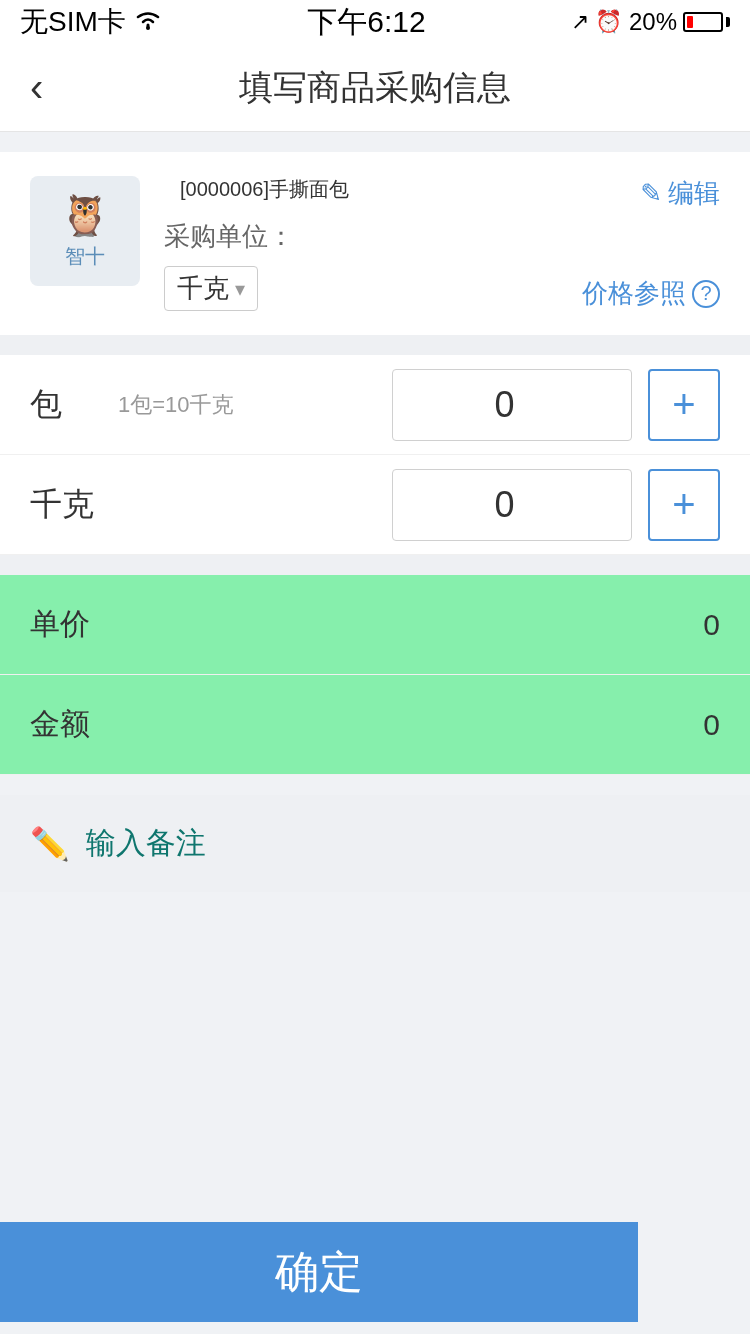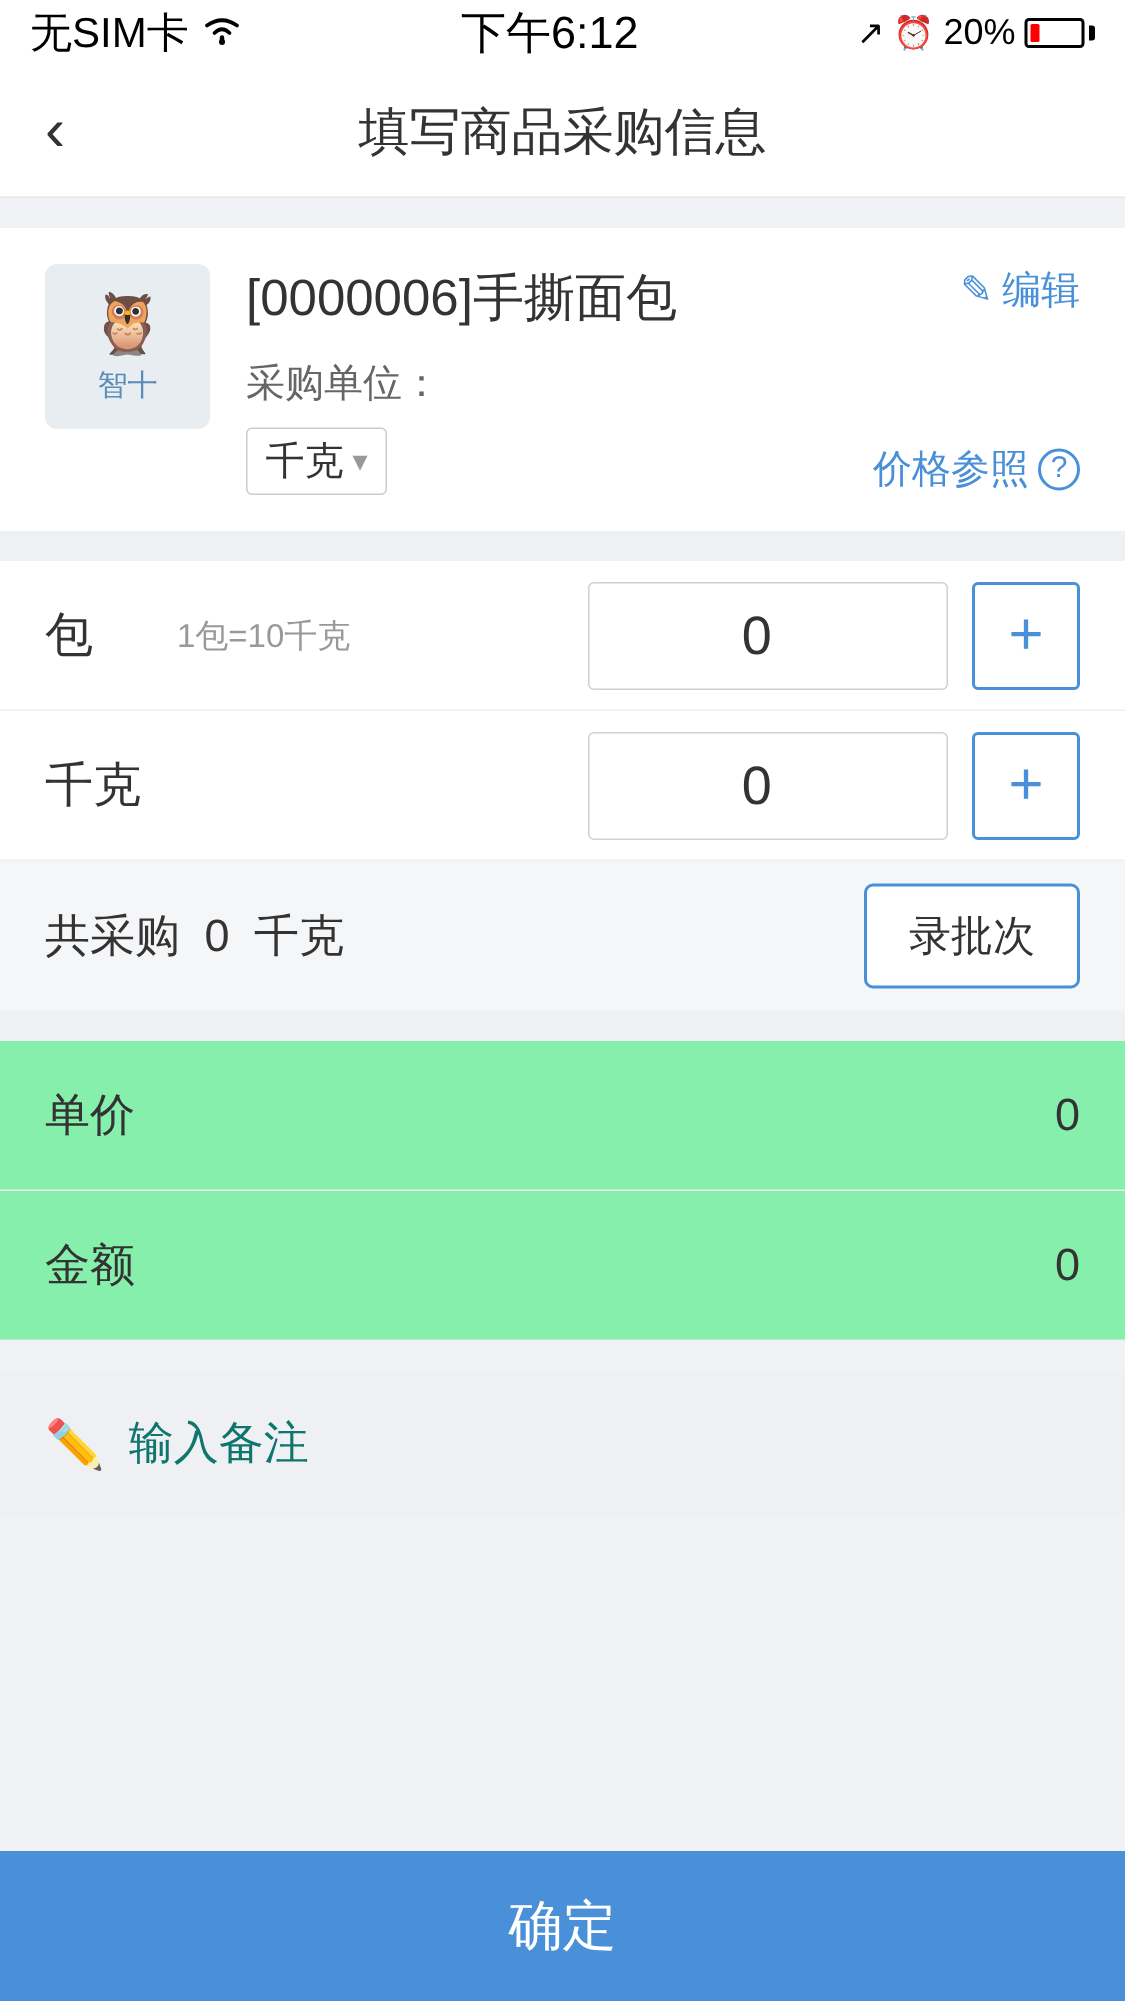--- a/index.html
+++ b/index.html
@@ -122,24 +122,25 @@
     }
     .product-thumb-label {
       font-size: 20px;
       color: #5b8db8;
       margin-top: 4px;
     }
     .product-info {
       flex: 1;
     }
     .product-name {
-      font-size: 34px;
+      font-size: 20px;
       color: #333;
       font-weight: 500;
       margin-bottom: 16px;
+      margin-left: 16px;
     }
     .product-unit-row {
       display: flex;
       align-items: flex-start;
       gap: 12px;
       flex-direction: column;
     }
     .product-unit-label {
       font-size: 26px;
       color: #666;
@@ -309,27 +310,27 @@
       color: #999;
     }
     .remark-placeholder {
       font-size: 30px;
       color: #0f766e;
     }
 
     
     .confirm-btn {
       position: fixed;
-      bottom: 0;
+      bottom: 12px;
       left: 0;
-      width: 750px;
+      width: 638px;
       height: 100px;
       background: #4a90d9;
       color: #fff;
-      font-size: 36px;
+      font-size: 44px;
       display: flex;
       align-items: center;
       justify-content: center;
       cursor: pointer;
     }
   </style>
 </head>
 <body>
 
 <div class="status-bar">
@@ -402,30 +403,20 @@
   </div>
 
   <div class="input-row">
     <span class="input-label">千克</span>
     <div class="input-field-wrapper">
       <input type="number" class="input-field" value="0" style="">
       <div class="plus-btn">+</div>
     </div>
   </div>
 
-  <div class="total-row">
-    <span class="total-label">
-      <span>共采购</span>
-      <span style="margin: 0 8px;">0</span>
-      <span>千克</span>
-    </span>
-    <div class="record-btn">
-      <span>录批次</span>
-    </div>
-  </div>
 </div>
 
 <div class="divider"></div>
 
 <div class="info-section">
   <div class="info-row">
     <span class="info-label">单价</span>
     <span class="info-value">0</span>
   </div>
   <div class="info-row">

